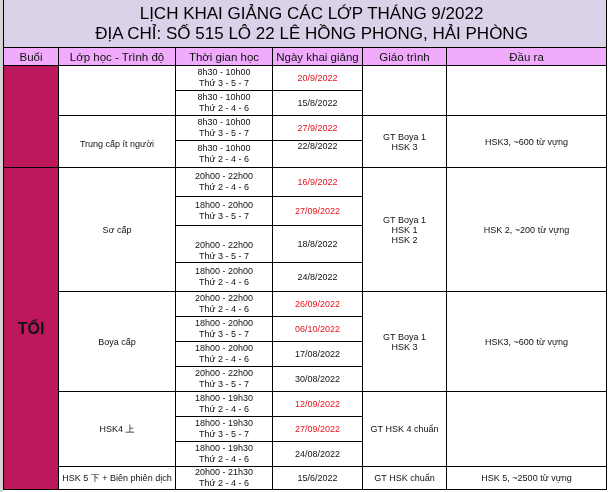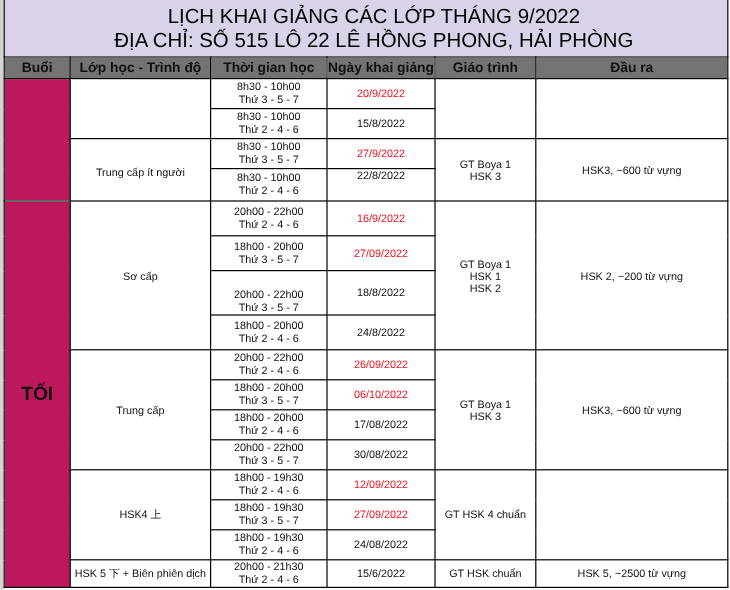--- a/index.html
+++ b/index.html
@@ -6,21 +6,21 @@
   body { width: 608px; height: 492px; position: relative; overflow: hidden;
          font-family: "Liberation Sans", sans-serif; }
   .gridstub { position: absolute; left: 0; top: 0; width: 3px; height: 492px; background: #d4d4d4; }
   .sheet { position: absolute; left: 3px; top: 0; width: 603px; }
   table { border-collapse: collapse; table-layout: fixed; width: 603px; }
   td, th { border: 1px solid #000; text-align: center; vertical-align: middle; padding: 0;
            font-family: "Liberation Sans", sans-serif; overflow: hidden; }
   .title td { background: #d9d2e9; font-size: 17px; line-height: 20px; color: #000;
               border-top: none; height: 47px; font-weight: normal; padding-left: 13px; }
   .title .l { display: block; }
-  .hdr th { background: #737373; font-size: 11.5px; font-weight: bold; height: 17px; color: #111; }
+  .hdr th { background: #f0abfc; font-size: 11.5px; font-weight: normal; height: 17px; color: #111; }
   .buoi { background: #be185d; font-size: 16px; font-weight: bold; color: #111; }
   .cls { font-size: 9px; color: #111; text-align: center; }
   .time { font-size: 9px; line-height: 11px; color: #111; }
   .date { font-size: 9px; color: #111; }
   .date.red { color: #e8121f; margin-top: 32px; }
   .gt { font-size: 9px; line-height: 10px; color: #111; }
   .out { font-size: 9px; color: #111; }
   .bottom-date { vertical-align: bottom; padding-bottom: 16px; }
 </style>
 </head>
@@ -121,21 +121,21 @@
           <td class="date">18/8/2022</td>
         </tr>
         <tr style="height: 29px;">
           <td class="time">
             <div>18h00 - 20h00</div>
             <div>Thứ 2 - 4 - 6</div>
           </td>
           <td class="date">24/8/2022</td>
         </tr>
         <tr style="height: 25px;">
-          <td class="cls" rowspan="4">Trung cấp</td>
+          <td class="cls" rowspan="4">Boya cấp</td>
           <td class="time">
             <div>20h00 - 22h00</div>
             <div>Thứ 2 - 4 - 6</div>
           </td>
           <td class="date red">26/09/2022</td>
           <td class="gt" rowspan="4">
             <div>GT Boya 1</div>
             <div>HSK 3</div>
           </td>
           <td class="out" rowspan="4">HSK3, ~600 từ vựng</td>

